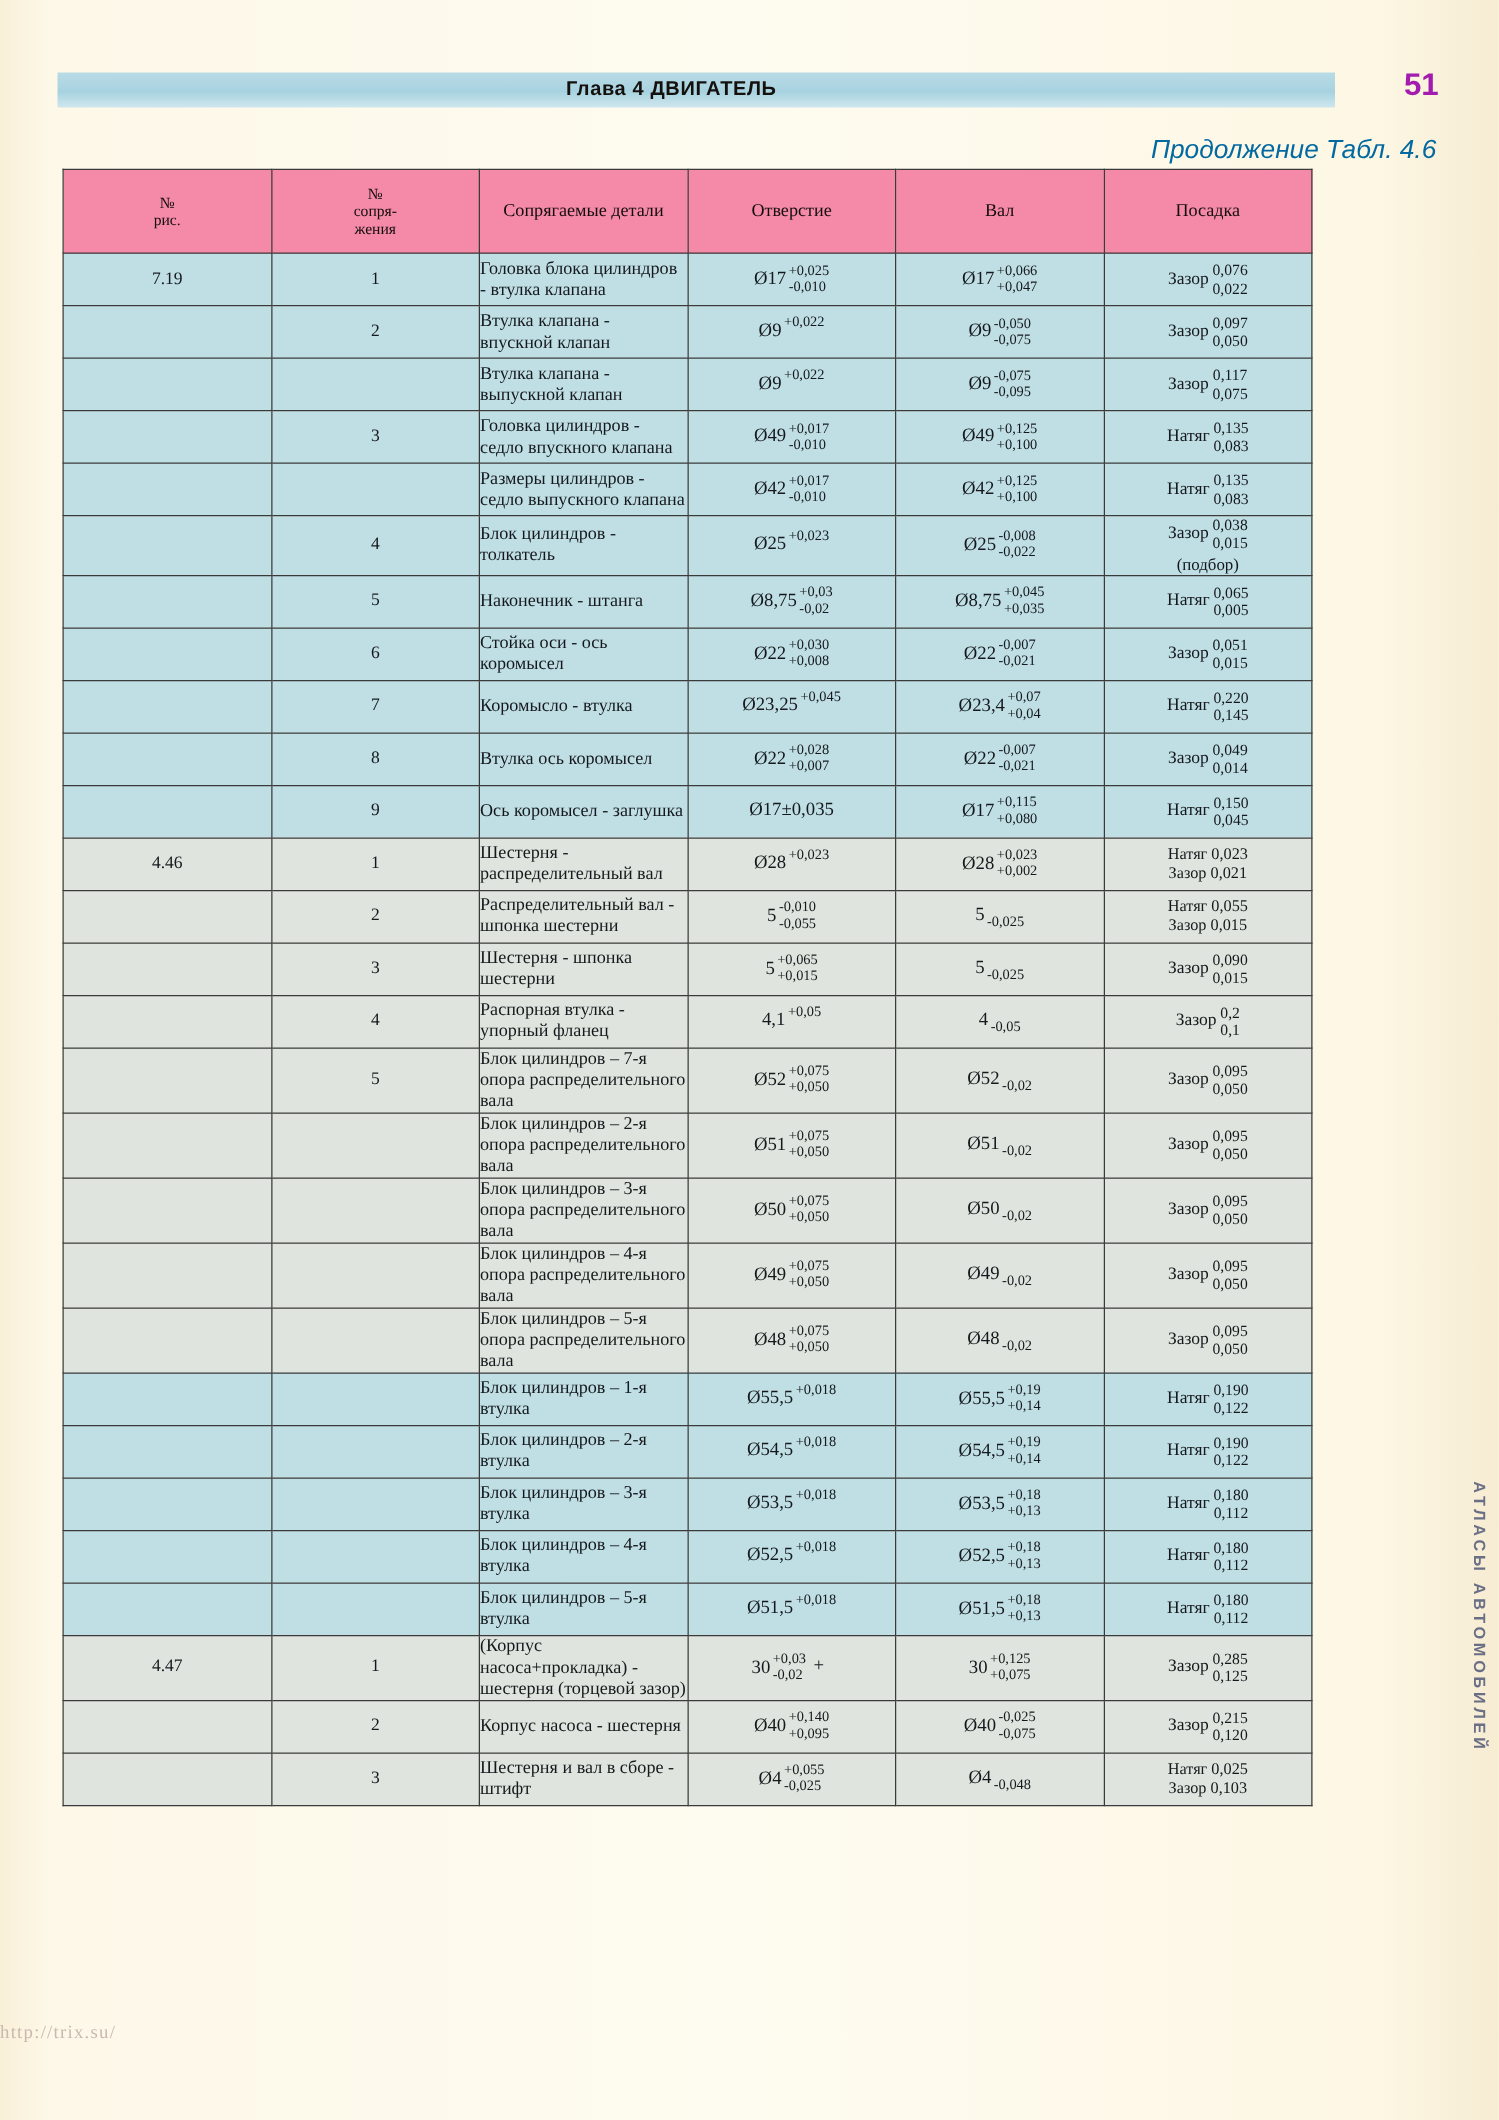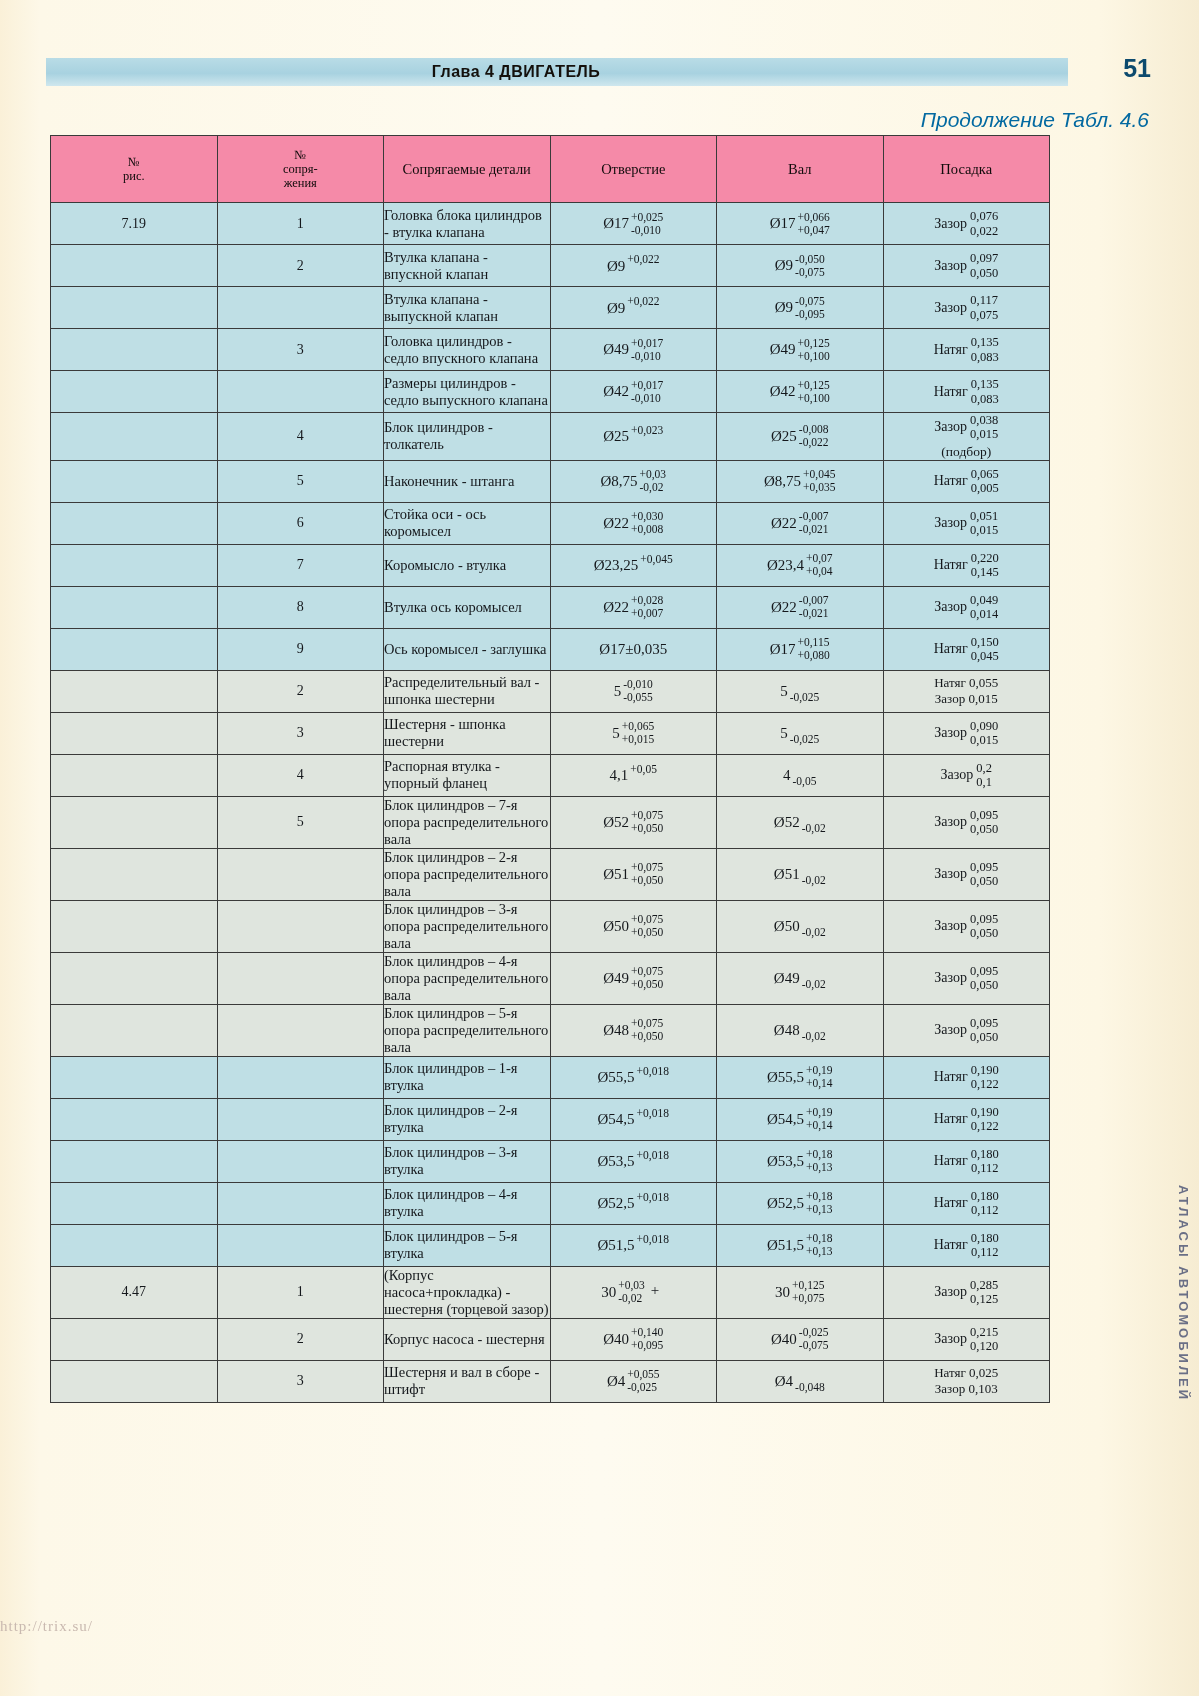--- a/index.html
+++ b/index.html
@@ -19,25 +19,26 @@
   .header-band{
     position:absolute;left:46px;top:58px;width:1022px;height:28px;
     background:linear-gradient(180deg,#b9dce6 0%,#a8d2e0 55%,#cfe7ee 100%);
   }
   .header-title{
     position:absolute;left:46px;top:60px;width:940px;height:24px;
     text-align:center;
     font-family:"Liberation Sans", sans-serif;
     font-weight:bold;font-size:16px;color:#14100c;letter-spacing:.5px;
     line-height:24px;
+    padding-left:21px;
   }
   .page-number{
     position:absolute;right:48px;top:54px;
     font-family:"Liberation Sans", sans-serif;
-    font-weight:bold;font-size:25px;color:#0c4a6e;
+    font-weight:bold;font-size:25px;color:#a21caf;
   }
   .cont-label{
     position:absolute;right:50px;top:108px;
     font-family:"Liberation Sans", sans-serif;
     font-style:italic;font-size:21px;color:#0369a1;
   }
   
   .side-text{
     position:absolute;right:8px;top:1185px;
     writing-mode:vertical-rl;
@@ -224,20 +225,28 @@
       </tr>
       <tr class="z-blue">
         <td class="c-fig"></td>
         <td class="c-num">9</td>
         <td class="c-part">Ось коромысел - заглушка</td>
         <td class="c-val"><span class="dim"><span class="base">Ø17±0,035</span></span></td>
         <td class="c-val"><span class="dim"><span class="base">Ø17</span><span class="tol">+0,115<br>+0,080</span></span></td>
         <td class="c-fit"><span class="fit"><span class="w">Натяг</span><span class="frac">0,150<br>0,045</span></span></td>
       </tr>
       <tr class="z-grey">
+        <td class="c-fig">4.46</td>
+        <td class="c-num">1</td>
+        <td class="c-part">Шестерня - распределительный вал</td>
+        <td class="c-val"><span class="dim"><span class="base">Ø28</span><span class="tol one">+0,023</span></span></td>
+        <td class="c-val"><span class="dim"><span class="base">Ø28</span><span class="tol">+0,023<br>+0,002</span></span></td>
+        <td class="c-fit"><span class="fit-lines">Натяг 0,023<br>Зазор 0,021</span></td>
+      </tr>
+      <tr class="z-grey">
         <td class="c-fig"></td>
         <td class="c-num">2</td>
         <td class="c-part">Распределительный вал - шпонка шестерни</td>
         <td class="c-val"><span class="dim"><span class="base">5</span><span class="tol">-0,010<br>-0,055</span></span></td>
         <td class="c-val"><span class="dim"><span class="base">5</span><span class="tol onelow">-0,025</span></span></td>
         <td class="c-fit"><span class="fit-lines">Натяг 0,055<br>Зазор 0,015</span></td>
       </tr>
       <tr class="z-grey">
         <td class="c-fig"></td>
         <td class="c-num">3</td>

